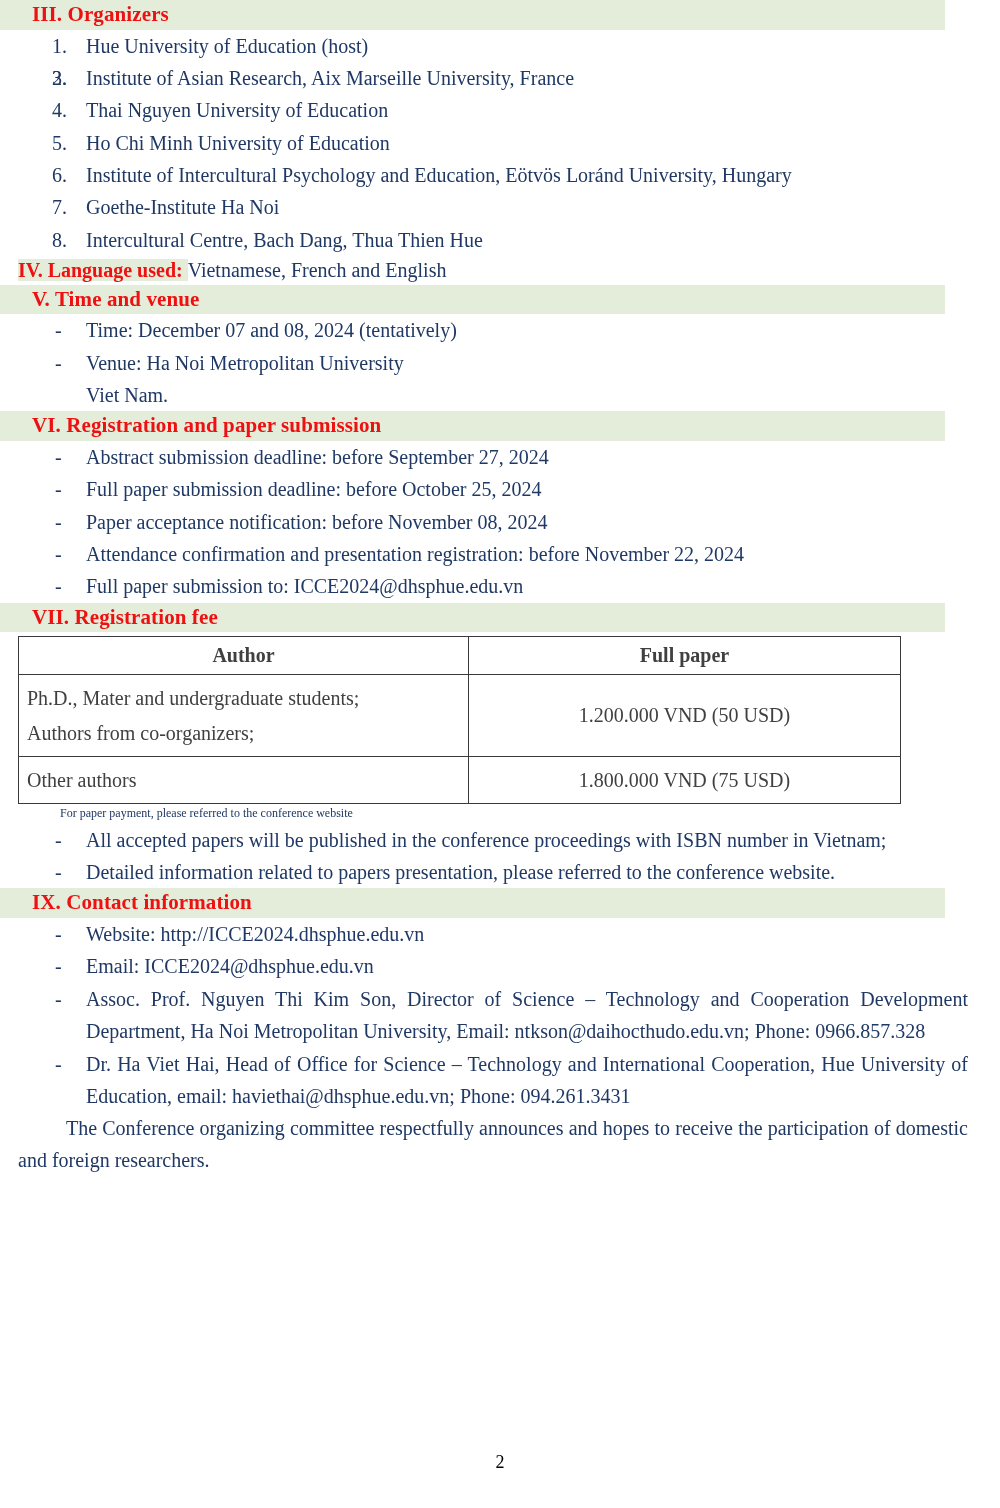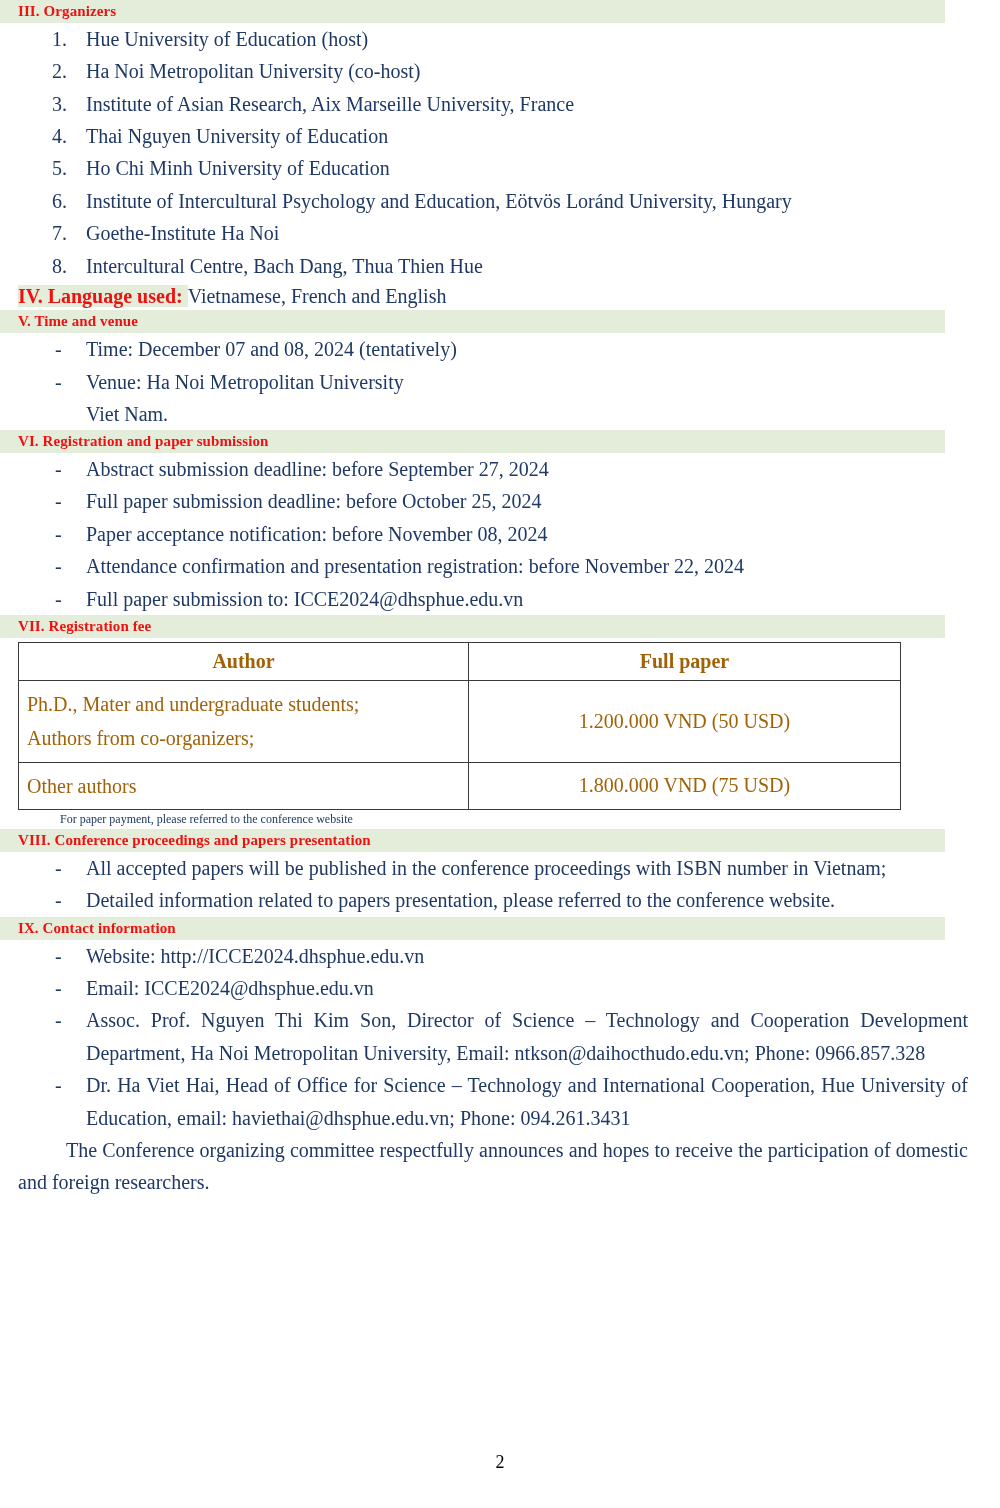--- a/index.html
+++ b/index.html
@@ -25,24 +25,24 @@
   }
   
   .band {
     background: #e3edd9;
     margin: 0;
     padding: 3px 0 3px 0;
     width: 945px;
   }
   .band .band-text {
     display: block;
-    padding-left: 18px;
+    padding-left: 32px;
     font-weight: bold;
     color: #ee1111;
-    font-size: 15px;
+    font-size: 21px;
     line-height: 1.12;
     letter-spacing: 0.1px;
   }
   
   .inline-head {
     margin: 0;
     padding: 3px 0 3px 18px;
     font-size: 20px;
     line-height: 1.12;
     width: 945px;
@@ -101,21 +101,21 @@
   
   table.fee-table {
     border-collapse: collapse;
     margin: 4px 0 0 18px;
     width: 882px;
     table-layout: fixed;
   }
   table.fee-table td, table.fee-table th {
     border: 1.5px solid #3a3a3a;
     font-size: 20px;
-    color: #a16207;
+    color: #404040;
     padding: 6px 8px;
     vertical-align: middle;
   }
   table.fee-table th {
     text-align: center;
     font-weight: bold;
     padding: 7px 8px;
   }
   table.fee-table td.author-cell {
     text-align: left;
@@ -166,21 +166,20 @@
     <span class="band-text">III. Organizers</span>
   </div>
 
   <ol class="num-list">
     <li>
       <span class="marker">1.</span>
       <span>Hue University of Education (host)</span>
     </li>
     <li>
       <span class="marker">2.</span>
-      <span>Ha Noi Metropolitan University (co-host)</span>
     </li>
     <li>
       <span class="marker">3.</span>
       <span>Institute of Asian Research, Aix Marseille University, France</span>
     </li>
     <li>
       <span class="marker">4.</span>
       <span>Thai Nguyen University of Education</span>
     </li>
     <li>
@@ -273,23 +272,20 @@
       </tr>
       <tr>
         <td class="author-cell">Other authors</td>
         <td class="fee-cell">1.800.000 VND (75 USD)</td>
       </tr>
     </tbody>
   </table>
 
   <p class="plain-indent">For paper payment, please referred to the conference website</p>
 
-  <div class="band">
-    <span class="band-text">VIII. Conference proceedings and papers presentation</span>
-  </div>
 
   <ul class="dash-list">
     <li class="justify">
       <span class="marker">-</span>
       <span>All accepted papers will be published in the conference proceedings with ISBN number in Vietnam;</span>
     </li>
     <li>
       <span class="marker">-</span>
       <span>Detailed information related to papers presentation, please referred to the conference website.</span>
     </li>

